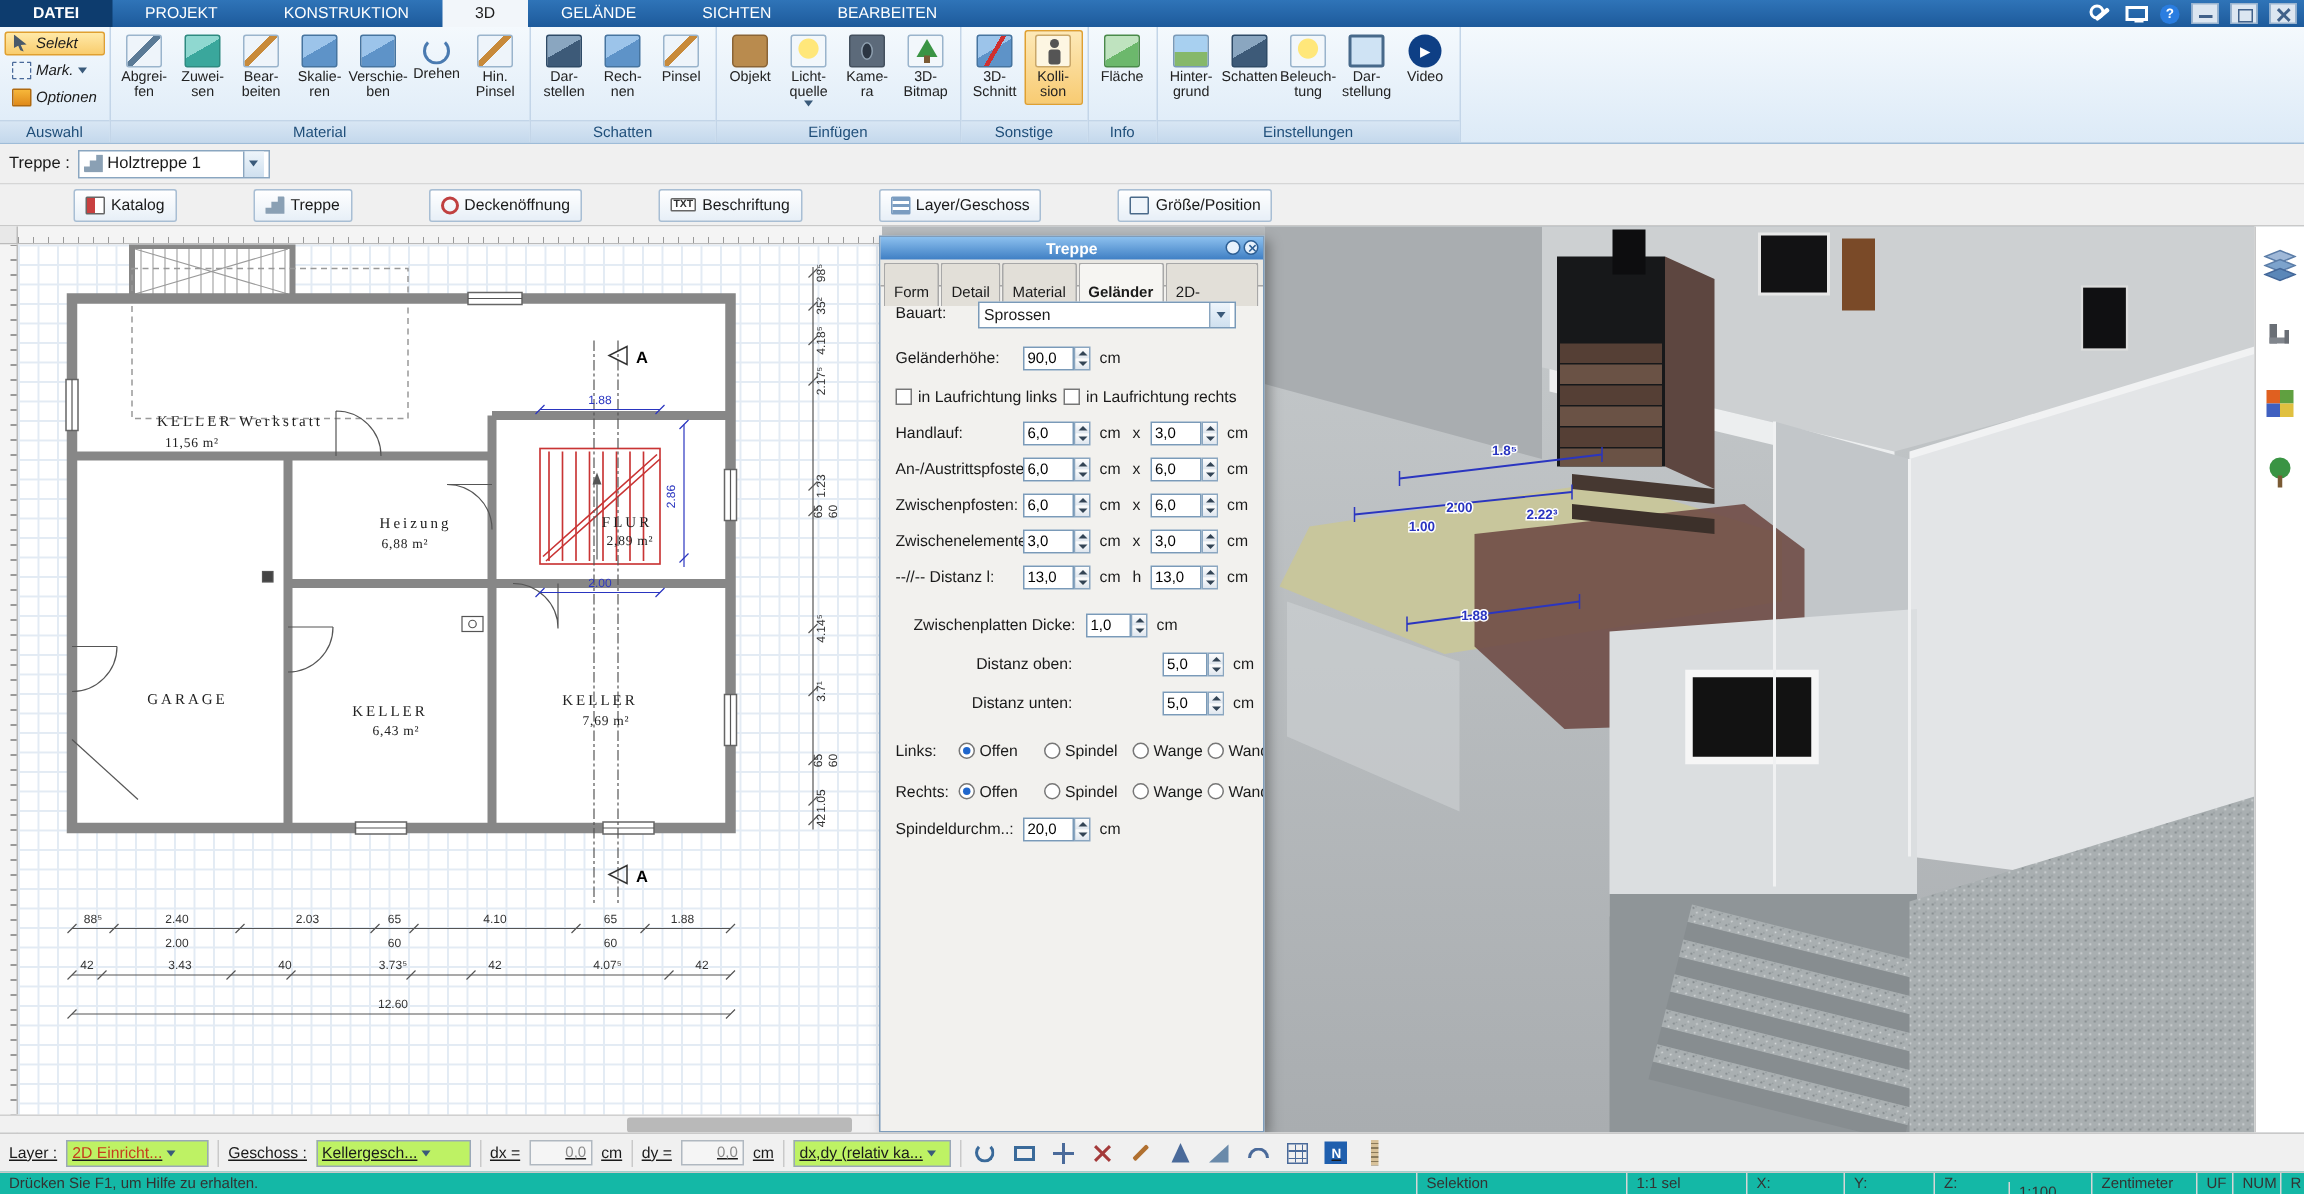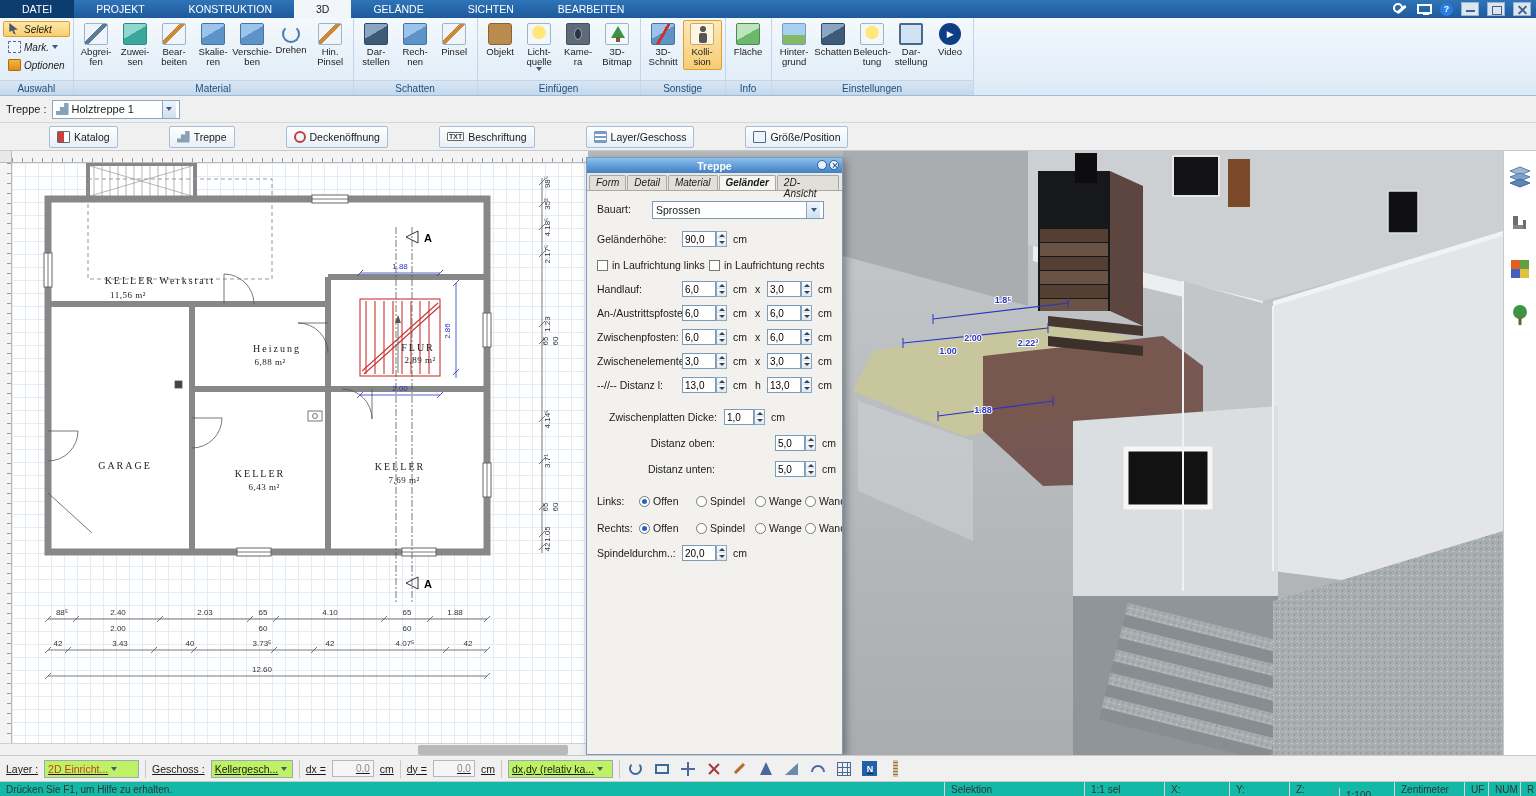--- a/index.html
+++ b/index.html
@@ -4,21 +4,21 @@
 <style>
   * { box-sizing: border-box; margin: 0; padding: 0; }
   html,body { width:1536px; height:796px; overflow:hidden; }
   body { font-family:"Liberation Sans", sans-serif; font-size:11px; color:#1a1a1a; background:#e4ecf5; }
   .app { position:relative; width:1536px; height:796px; }
 
   
   .tabbar { position:absolute; left:0; top:0; width:1536px; height:18px;
     background:linear-gradient(#2f74b8,#1d5a9b); display:flex; align-items:stretch; color:#fff; }
   .tab { padding:0 22px; display:flex; align-items:center; font-size:10.5px; cursor:default; }
-  .tab-datei { background:#0d3c6e; }
+  .tab-datei { background:#0d3c6e;font-weight:bold; }
   .tab.active { background:#f2f6fa; color:#1b1b1b; }
   .titleicons { margin-left:auto; display:flex; align-items:center; gap:8px; padding-right:5px; }
   .ticon { position:relative; width:16px; height:13px; }
   .ticon-wrench::after { content:""; position:absolute; left:3px; top:5px; width:11px; height:3px; background:#fff; transform:rotate(-40deg); border-radius:1px; }
   .ticon-wrench::before { content:""; position:absolute; left:0; top:0; width:6px; height:6px; border:2px solid #fff; border-radius:50%; }
   .ticon-screen { border:2px solid #fff; width:15px; height:10px; }
   .ticon-screen::after { content:""; position:absolute; left:4px; bottom:-3px; width:6px; height:2px; background:#fff; }
   .hlp { width:13px; height:13px; border-radius:50%; background:#2a7de0; color:#fff; font-size:9px; font-weight:bold; display:flex; align-items:center; justify-content:center; }
   .wbtn { width:18px; height:14px; background:#dce6f1; border:1px solid #9ab4cf; position:relative; }
   .wbtn-min::after { content:""; position:absolute; left:4px; bottom:3px; width:9px; height:2px; background:#41618a; }
@@ -116,21 +116,21 @@
   
   .dialog { position:absolute; left:586px; top:6px; width:257px; height:598px; background:#f2f1ee;
     border:1px solid #7d9cbb; box-shadow:3px 3px 8px rgba(0,0,0,.35); }
   .dtitle { height:15px; background:linear-gradient(#8cc0ee,#3f7fc4); color:#fff; font-weight:bold; font-size:10.5px;
     display:flex; align-items:center; justify-content:center; position:relative; }
   .dbtns { position:absolute; right:3px; top:2px; display:flex; gap:2px; }
   .dbtn { width:10px; height:10px; border-radius:50%; background:#e8f2fc; border:1px solid #2d5f94; position:relative; }
   .dbtn-close::before,.dbtn-close::after { content:""; position:absolute; left:1.5px; top:3.5px; width:6px; height:1.2px; background:#2d5f94; }
   .dbtn-close::before{ transform:rotate(45deg);} .dbtn-close::after{ transform:rotate(-45deg);}
   .dtabs { display:flex; height:18px; padding:2px 2px 0 2px; border-bottom:1px solid #a8a8a8; background:#e9e7e2; }
-  .dtab { padding:1px 6px; font-size:10px; border:1px solid #a8a8a8; border-bottom:none; background:#e2dfd8; margin-right:1px; border-radius:2px 2px 0 0;font-style:italic; }
+  .dtab { padding:14px 6px; font-size:10px; border:1px solid #a8a8a8; border-bottom:none; background:#e2dfd8; margin-right:1px; border-radius:2px 2px 0 0; }
   .dtab.active { background:#f6f5f2; position:relative; top:0px; font-weight:bold; }
   .dbody { position:relative; width:100%; height:calc(100% - 33px); overflow:hidden; font-size:10.5px; }
   .drow { position:absolute; left:0; width:100%; height:18px; }
   .dlab { position:absolute; left:10px; top:2px; }
   .num { position:absolute; width:34px; height:16px; border:1px solid #7a9ab8; font-size:10px; padding:0 2px; background:#fff; font-family:"Liberation Sans",sans-serif; }
   .spin { position:absolute; width:11px; height:16px; display:flex; flex-direction:column; border:1px solid #8aa6c0; }
   .spin i { flex:1; display:flex; align-items:center; justify-content:center; background:linear-gradient(#fdfdfd,#dfe6ee); }
   .spin i.up::after { content:""; border-left:3px solid transparent; border-right:3px solid transparent; border-bottom:3px solid #345; }
   .spin i.dn::after { content:""; border-left:3px solid transparent; border-right:3px solid transparent; border-top:3px solid #345; }
   .unit { position:absolute; top:2px; }
@@ -766,21 +766,21 @@
   </div>
 
   <div class="bottombar">
     <span>Layer :</span>
     <div class="bb-combo" style="width:95px;">
       <span class="grow bb-red">2D Einricht...</span>
       <span class="arrow-dn"></span>
     </div>
     <span class="vsep"></span>
     <span>Geschoss :</span>
-    <div class="bb-combo" style="width:82px;">
+    <div class="bb-combo" style="width:103px;">
       <span class="grow">Kellergesch...</span>
       <span class="arrow-dn"></span>
     </div>
     <span class="vsep"></span>
     <span>dx =</span>
     <input class="bb-num" value="0,0" style="">
     <span>cm</span>
     <span class="vsep"></span>
     <span>dy =</span>
     <input class="bb-num" value="0,0" style="">

